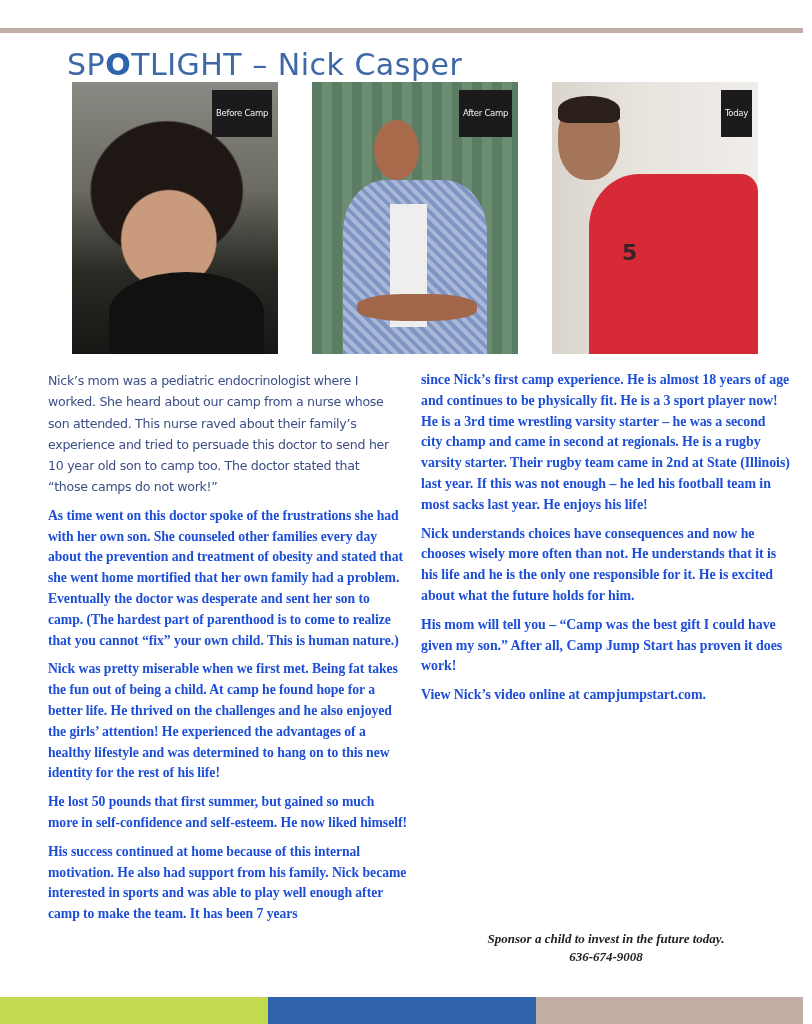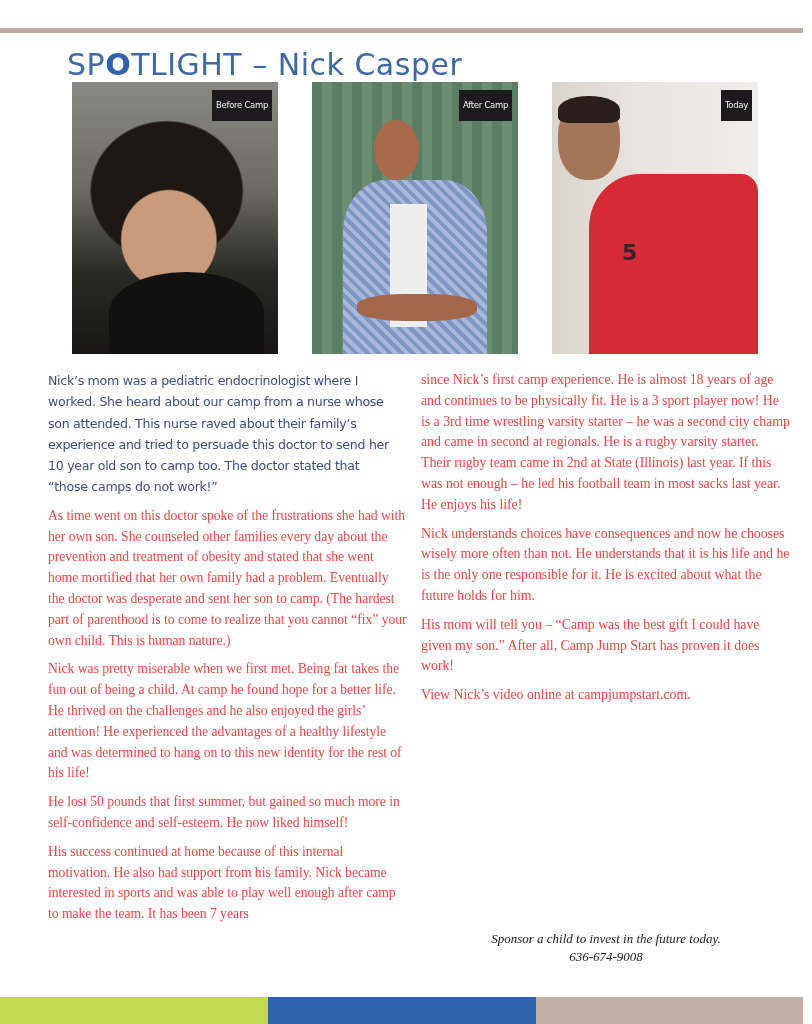--- a/index.html
+++ b/index.html
@@ -19,21 +19,21 @@
     white-space: nowrap; line-height: 40px;
   }
   .title .o-mark { color: #2f63ae; font-weight: bold; }
   .photo {
     position: absolute; top: 82px; width: 206px; height: 272px; overflow: hidden;
   }
   .photo .label {
     position: absolute; top: 8px; right: 6px;
     background: #1c1a1c; color: #f2f2f2;
     font-family: "DejaVu Sans", sans-serif; font-size: 8.5px;
-    padding: 10px 4px; line-height: 11px; letter-spacing: -0.3px;
+    padding: 18px 4px; line-height: 11px; letter-spacing: -0.3px;
   }
   .photo-1 { left: 72px; background:
       radial-gradient(ellipse 38% 30% at 47% 58%, #c99a7b 0 60%, transparent 62%),
       radial-gradient(ellipse 52% 36% at 46% 40%, #1f1713 0 70%, transparent 72%),
       linear-gradient(180deg, #8a8a84 0%, #6a6a62 40%, #2a2a25 70%, #171614 100%); }
   .photo-1 .body-shape { position:absolute; left:18%; bottom:0; width:75%; height:30%;
       background:#111; border-radius: 50% 50% 0 0; }
   .photo-2 { left: 312px; background:
       repeating-linear-gradient(90deg, #5a7d63 0 10px, #6b8e72 10px 20px); }
   .photo-2 .head { position:absolute; left:30%; top:14%; width:22%; height:22%;
@@ -58,27 +58,28 @@
   .col {
     position: absolute; top: 370px; width: 360px;
   }
   .col-left { left: 48px; }
   .col-right { left: 421px; width: 370px; }
   .intro {
     font-family: "DejaVu Sans", sans-serif; font-size: 12.6px; line-height: 21.3px;
     color: #3c4f86; margin: 0 12px 8px 0; letter-spacing: -0.3px;
   }
   .para {
-    font-size: 13.7px; line-height: 20.8px; color: #ef4444; margin: 0 1px 8px 0;
+    font-size: 13.7px; line-height: 20.8px; color: #1d4ed8; margin: 0 1px 8px 0;
     letter-spacing: -0.05px;
+    font-weight: bold;
   }
   .col-right .para { font-size: 13.9px; }
   .sponsor {
     position: absolute; left: 421px; top: 930px; width: 370px; text-align: center;
-    font-weight: normal; font-style: italic; font-size: 13px; line-height: 18px; color: #222;
+    font-weight: bold; font-style: italic; font-size: 13px; line-height: 18px; color: #222;
   }
   .footer-bar { position: absolute; top: 997px; height: 27px; }
   .bar-green { left: 0; width: 268px; background: #c3da50; }
   .bar-blue { left: 268px; width: 268px; background: #2f63ae; }
   .bar-tan { left: 536px; width: 267px; background: #c3aea6; }
 </style>
 </head>
 <body>
 
 <div class="top-rule"></div>

